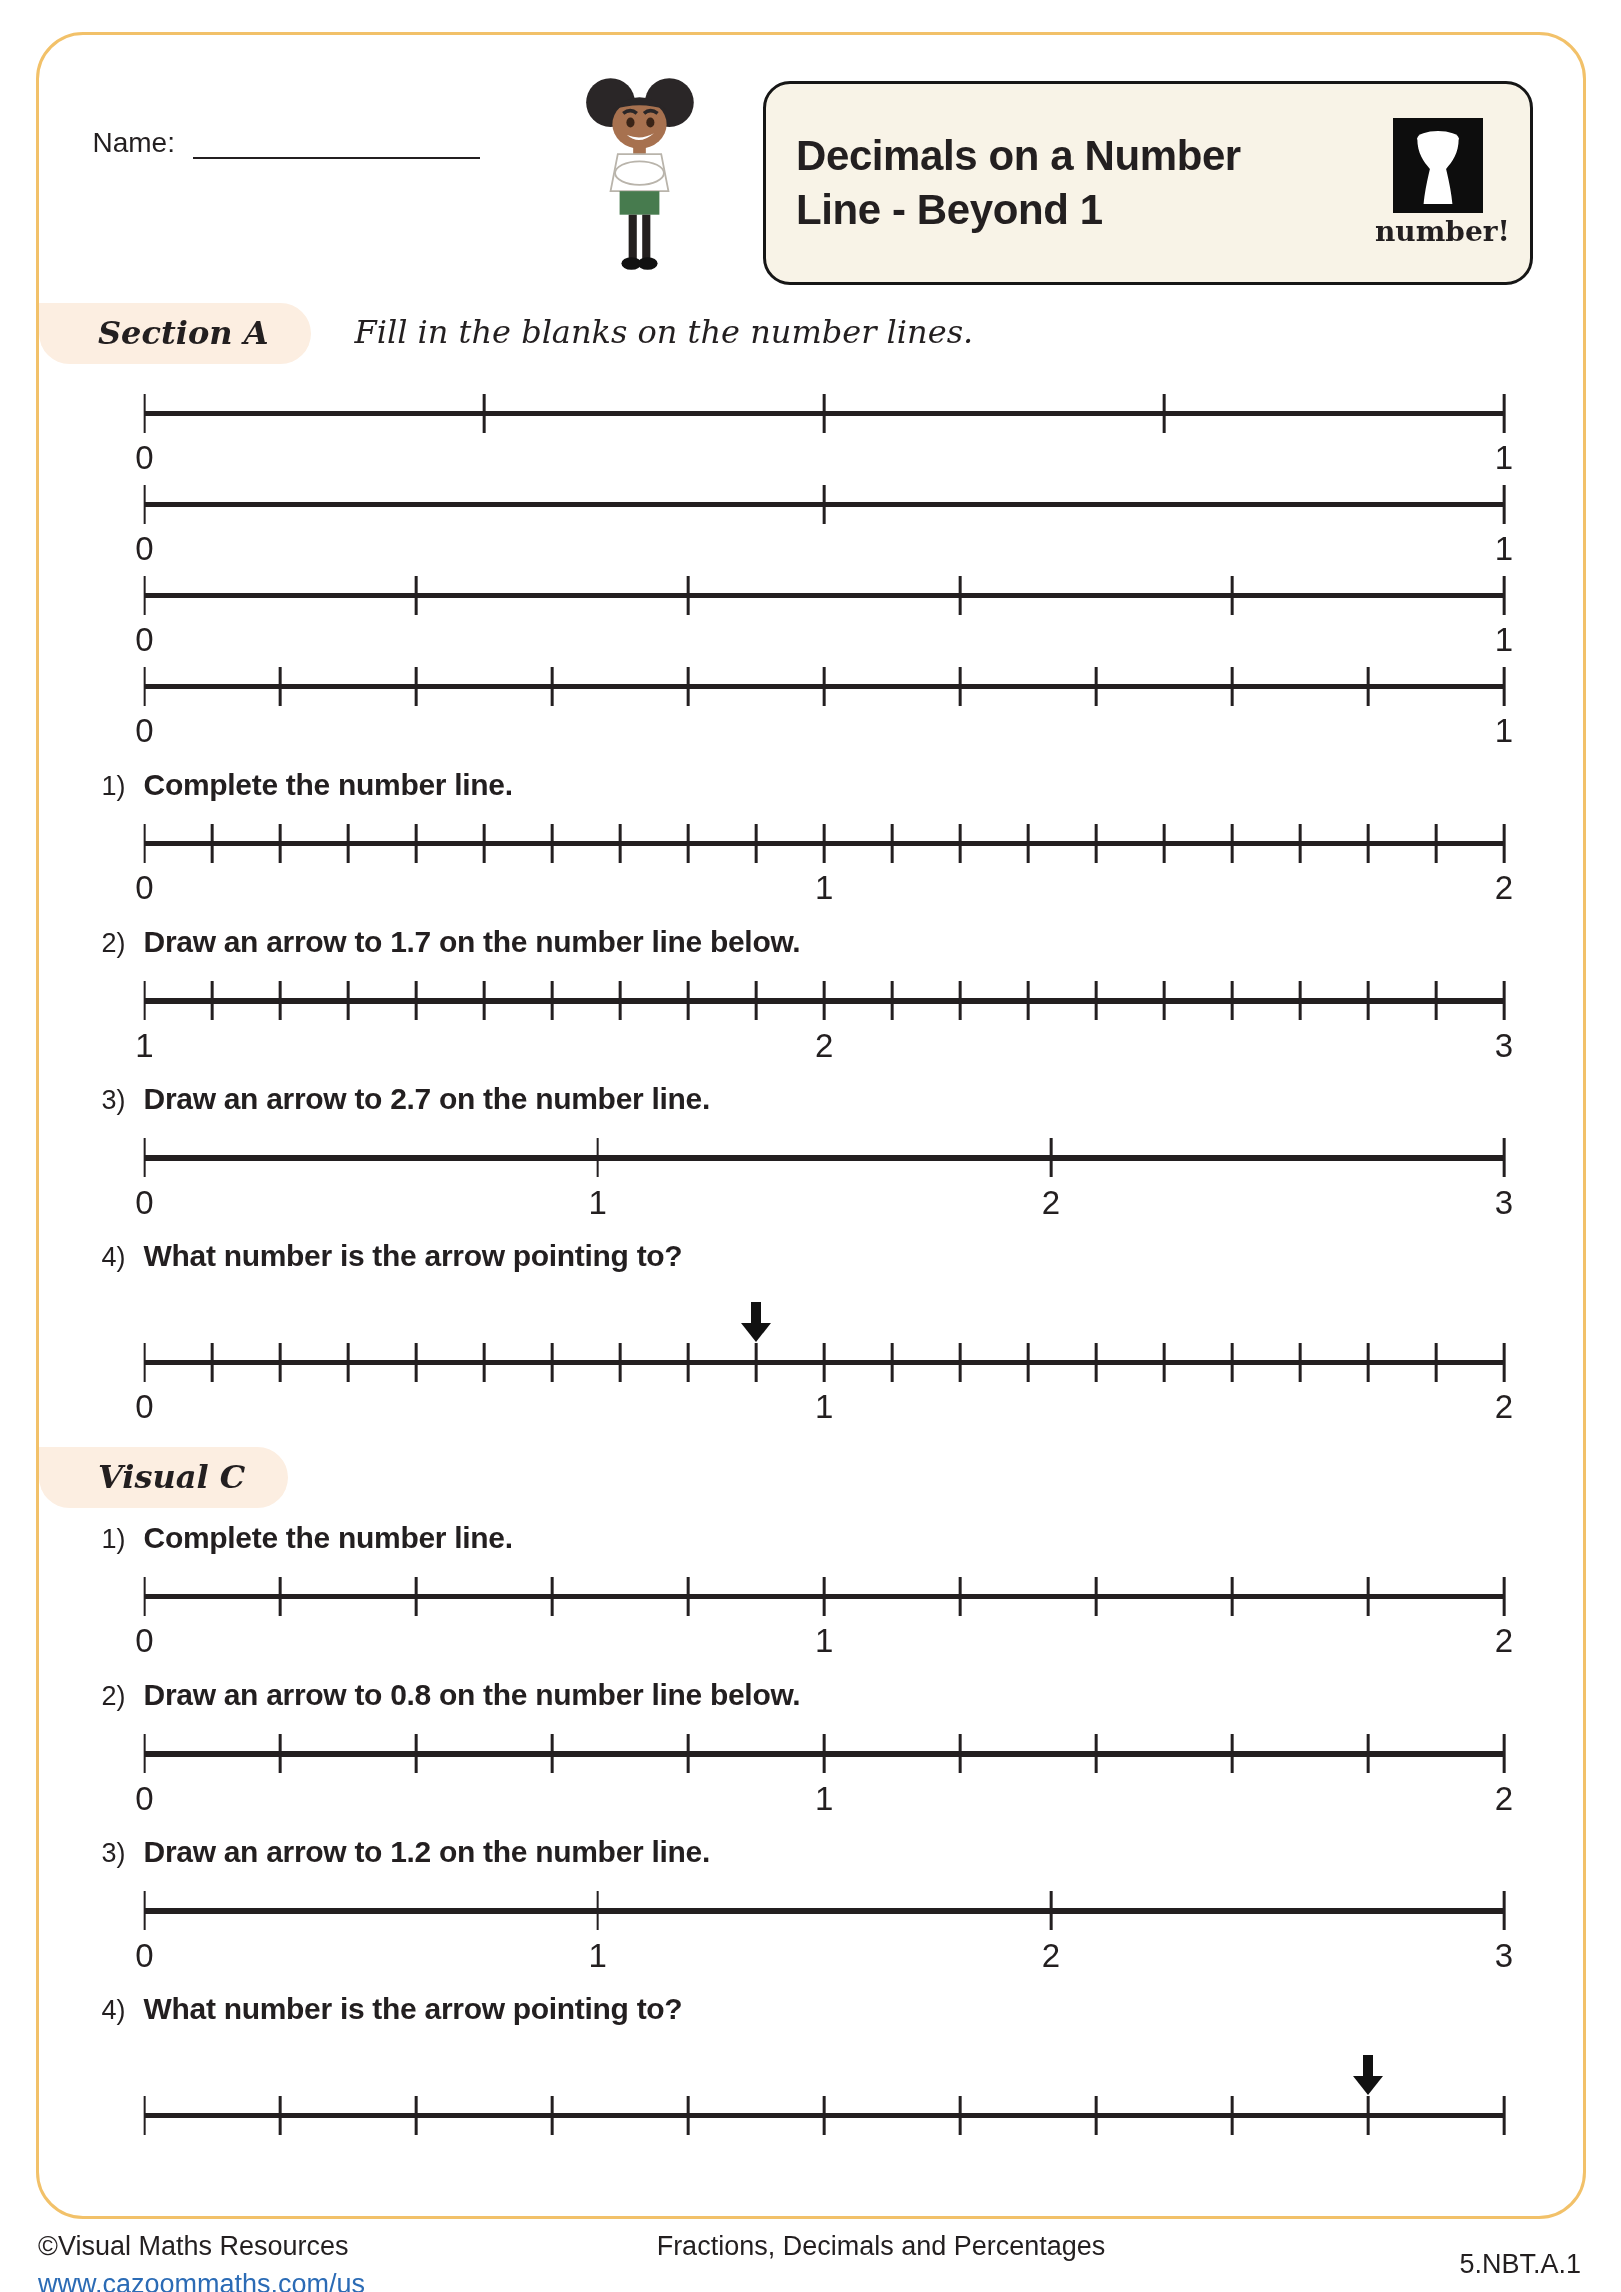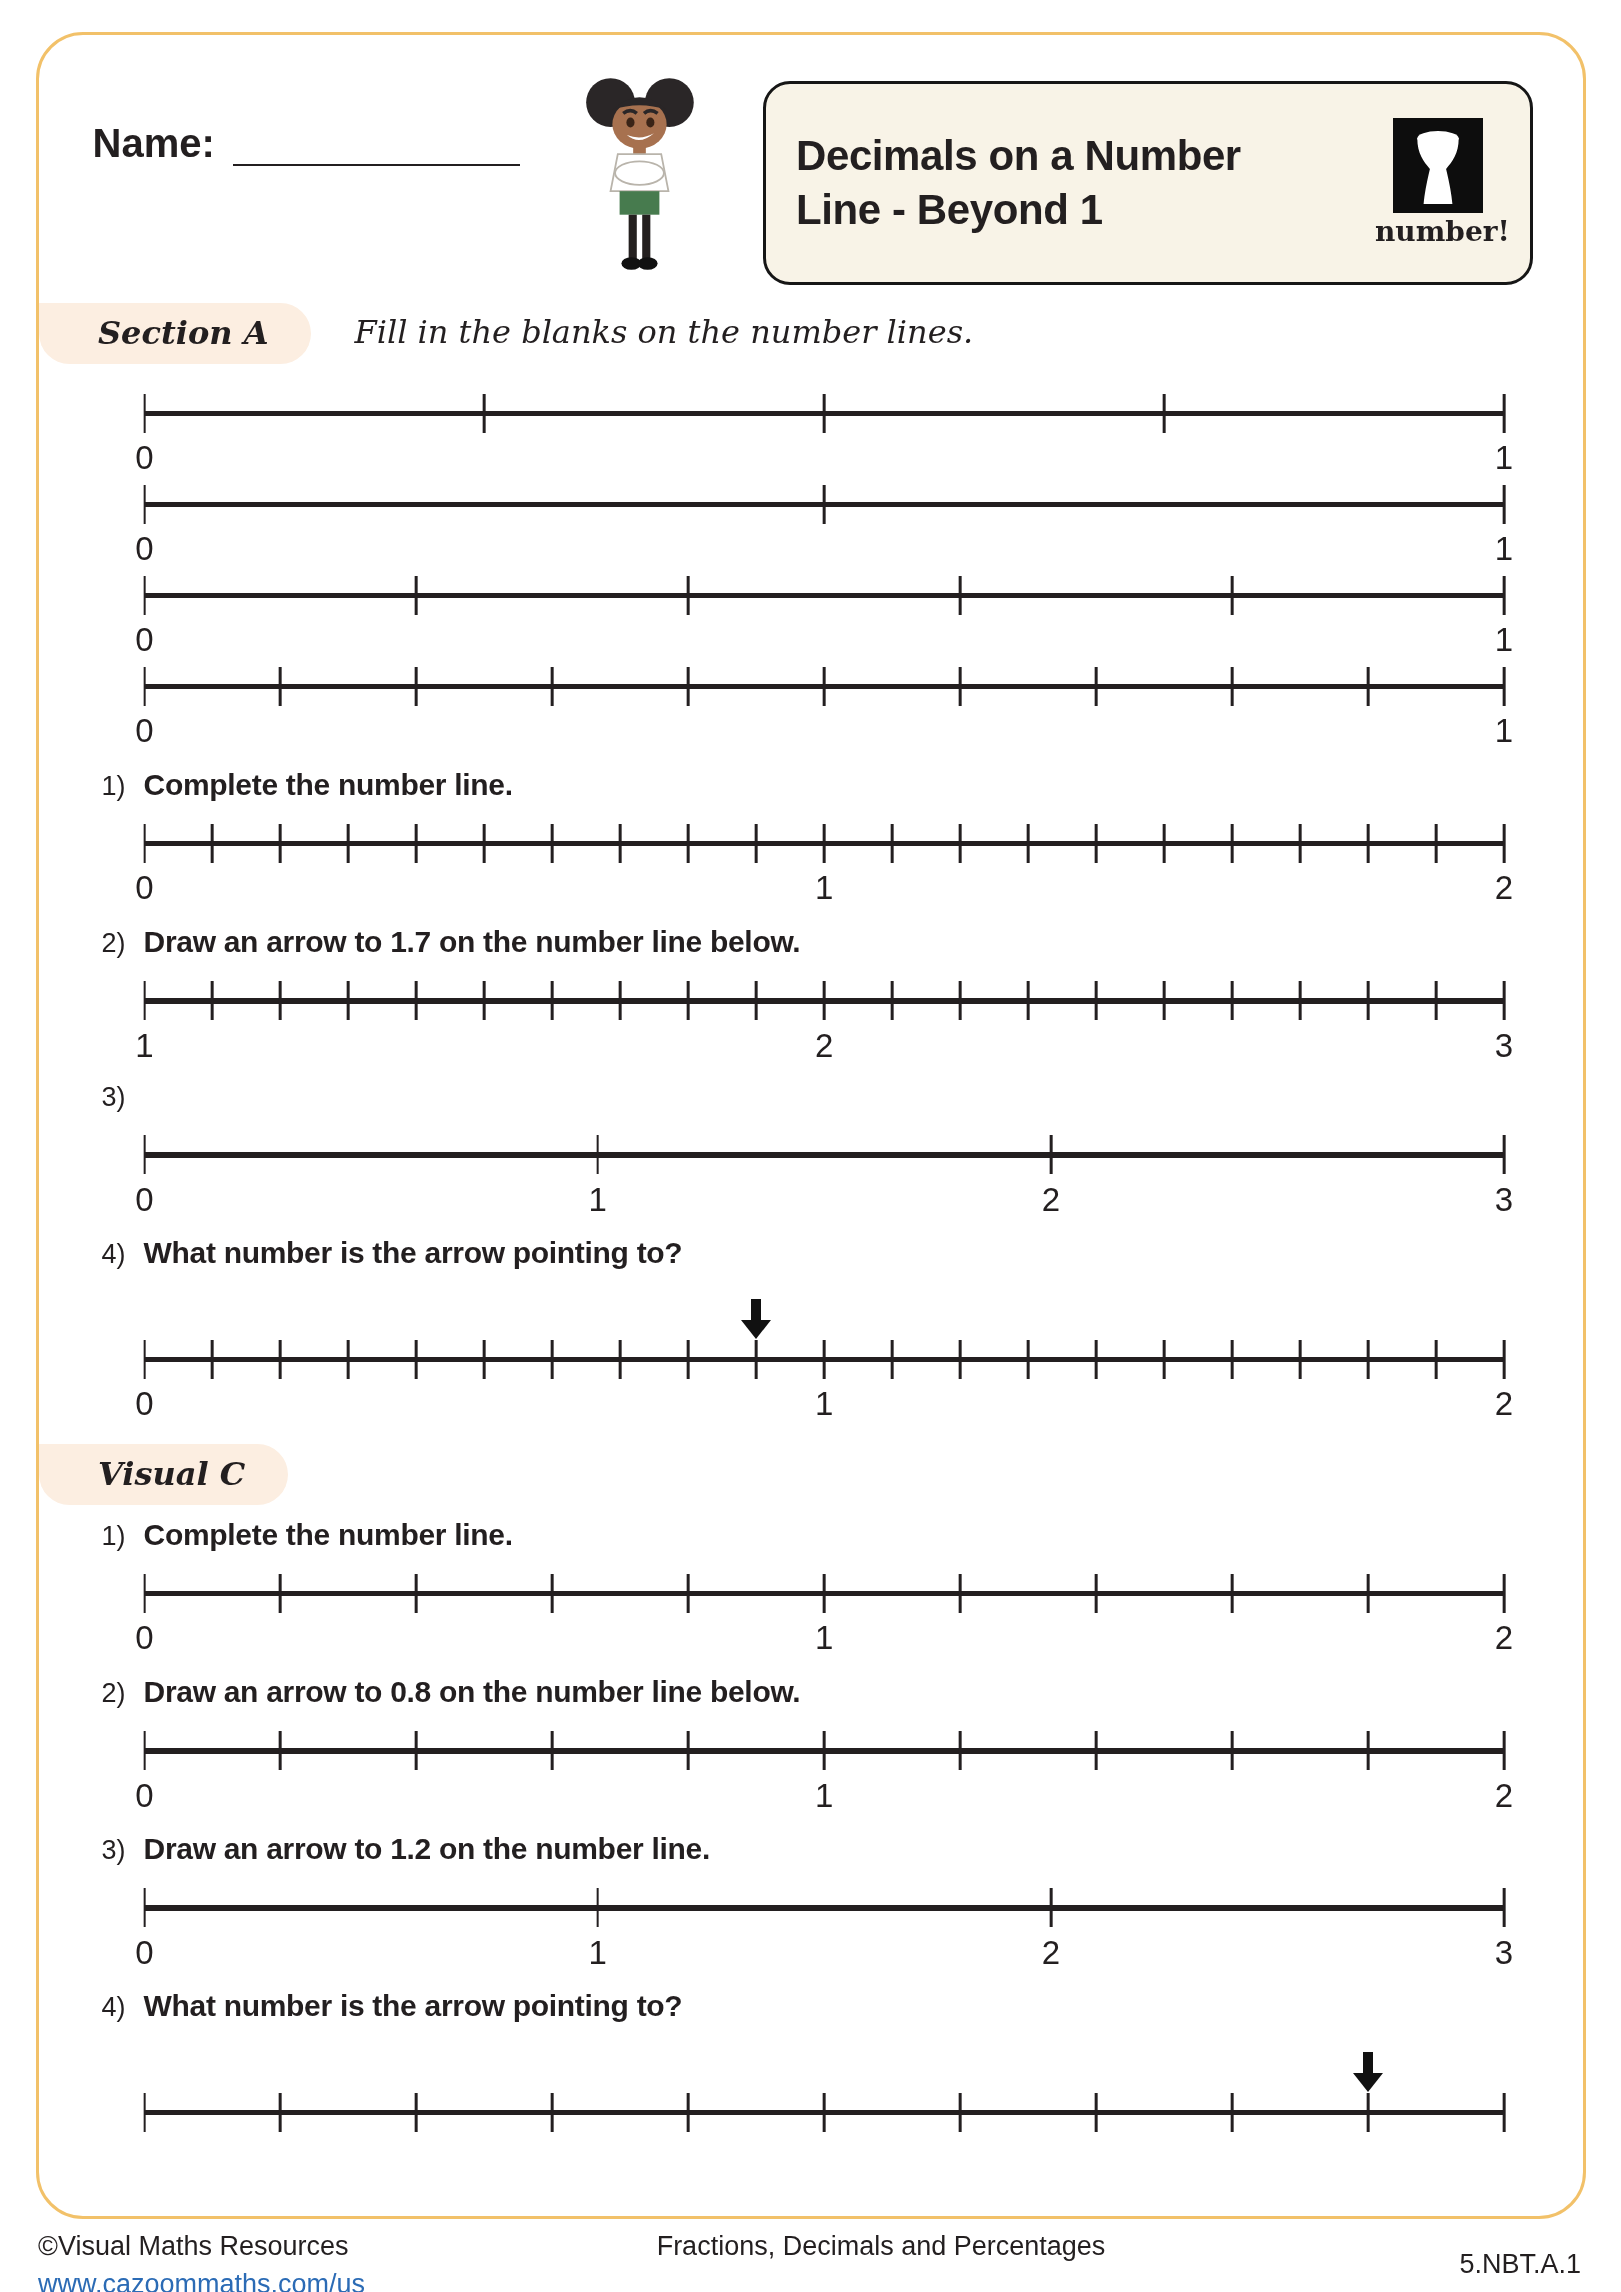--- a/index.html
+++ b/index.html
@@ -9,21 +9,21 @@
   .sheet {
     position: absolute; left: 36px; top: 32px; width: 1550px; height: 2187px;
     border: 3.6px solid #F2C169; border-radius: 47px;
     padding: 30px 50px 0 21.5px; overflow: hidden; background: #fff;
   }
 
   
   .header { display: flex; align-items: flex-start; margin-left: 32px; }
   .name-date { width: 466px; padding-top: 56px; flex: none; }
   .field-row { display: flex; align-items: flex-end; gap: 18px; margin-bottom: 39px; }
-  .field-label { font-weight: bold; font-size: 40px; }
+  .field-label { font-weight: normal; font-size: 28px; }
   .field-line { width: 287px; border-bottom: 2.7px solid #231F20; height: 38px; }
   .character { flex: none; width: 161px; margin: 5.4px 25px 0 0; }
   .title-box {
     margin-left: auto; width: 770px; height: 204px; background: #F8F3E7;
     border: 3.6px solid #161616; border-radius: 27px;
     padding: 23px 30px; display: flex; align-items: center; margin-top: 16px;
   }
   .title-text { font-size: 42px; font-weight: bold; line-height: 1.28; width: 537px; letter-spacing: -0.4px; }
   .logo { margin-left: auto; width: 125px; text-align: center; }
   .logo-box { width: 90px; height: 95px; background: #0d0d0d; margin: 0 auto; display: flex; align-items: flex-end; justify-content: center; }
@@ -228,20 +228,21 @@
           <div class="nl-tick" style="left: 95%;"></div>
           <div class="nl-tick" style="left: 100%;"></div>
           <div class="nl-label" style="left: 0%;">1</div>
           <div class="nl-label" style="left: 50%;">2</div>
           <div class="nl-label" style="left: 100%;">3</div>
         </div>
       </div>
 
     <div class="question">
       <span class="q-num">3)</span>
+      <span class="q-text">Draw an arrow to 2.7 on the number line.</span>
     </div>
     <div class="nl-zone">
         <div class="numberline">
           <div class="nl-line"></div>
           <div class="nl-tick" style="left: 0%;"></div>
           <div class="nl-tick" style="left: 33.3333%;"></div>
           <div class="nl-tick" style="left: 66.6667%;"></div>
           <div class="nl-tick" style="left: 100%;"></div>
           <div class="nl-label" style="left: 0%;">0</div>
           <div class="nl-label" style="left: 33.3333%;">1</div>

